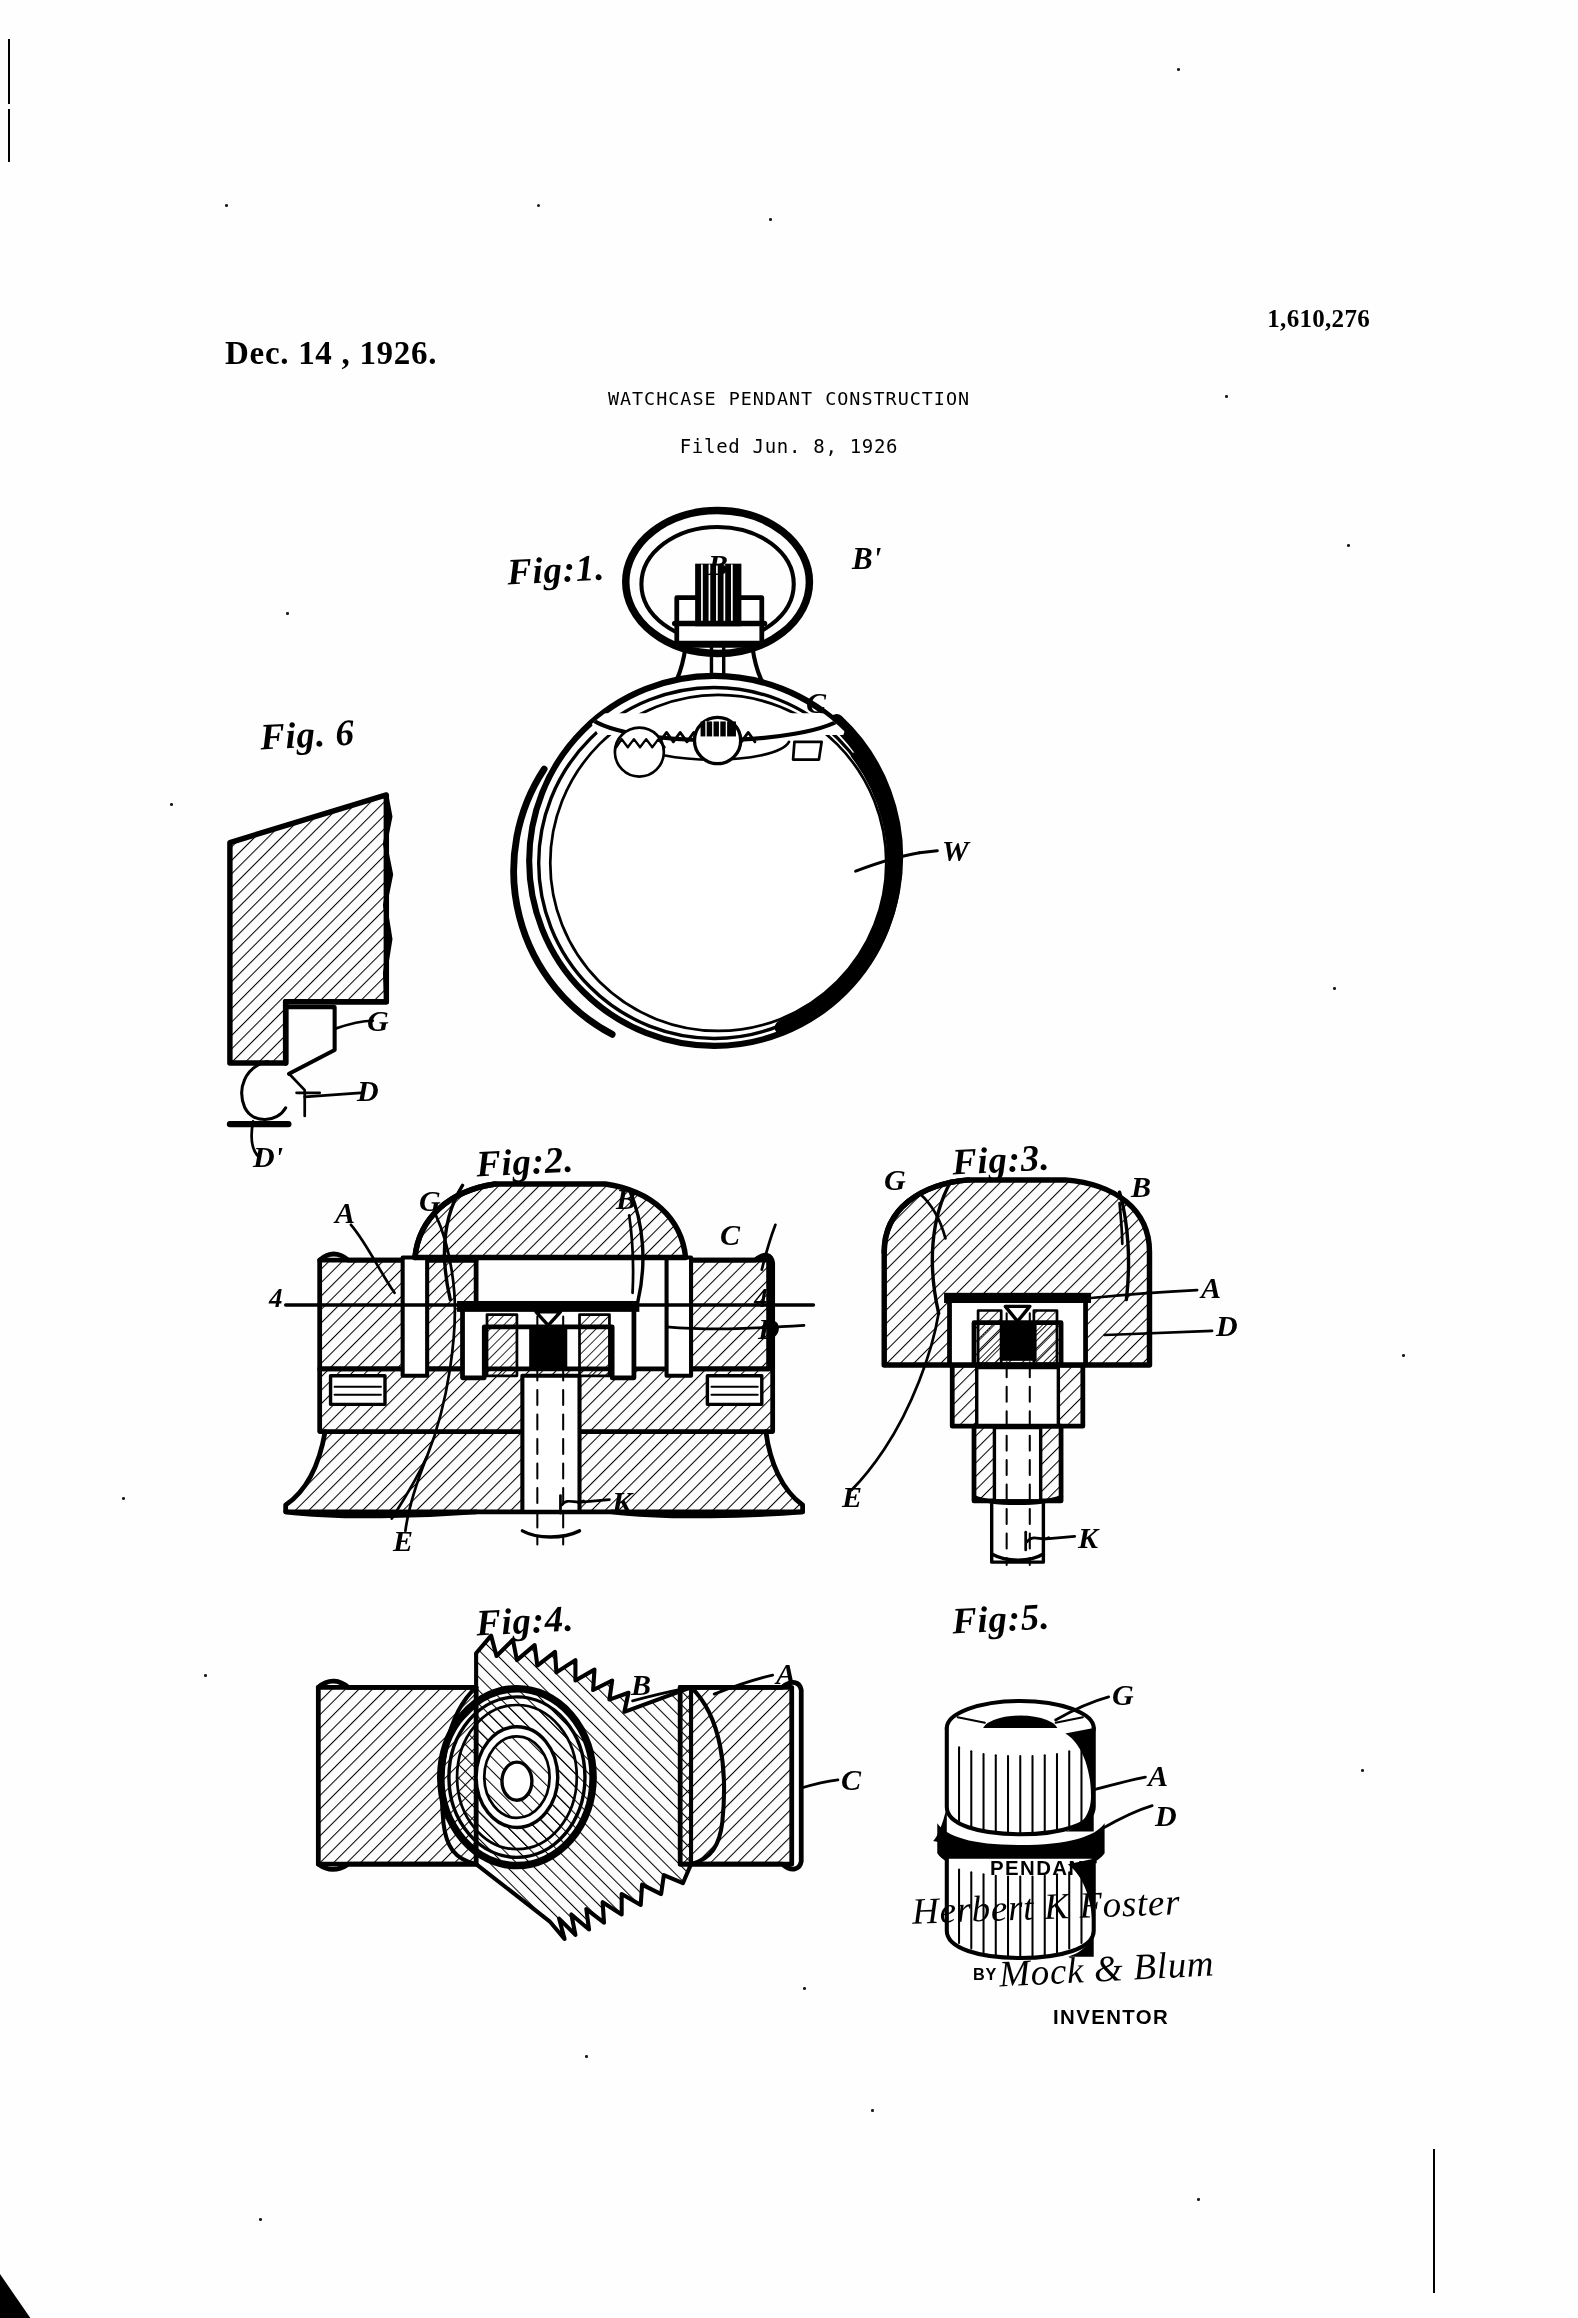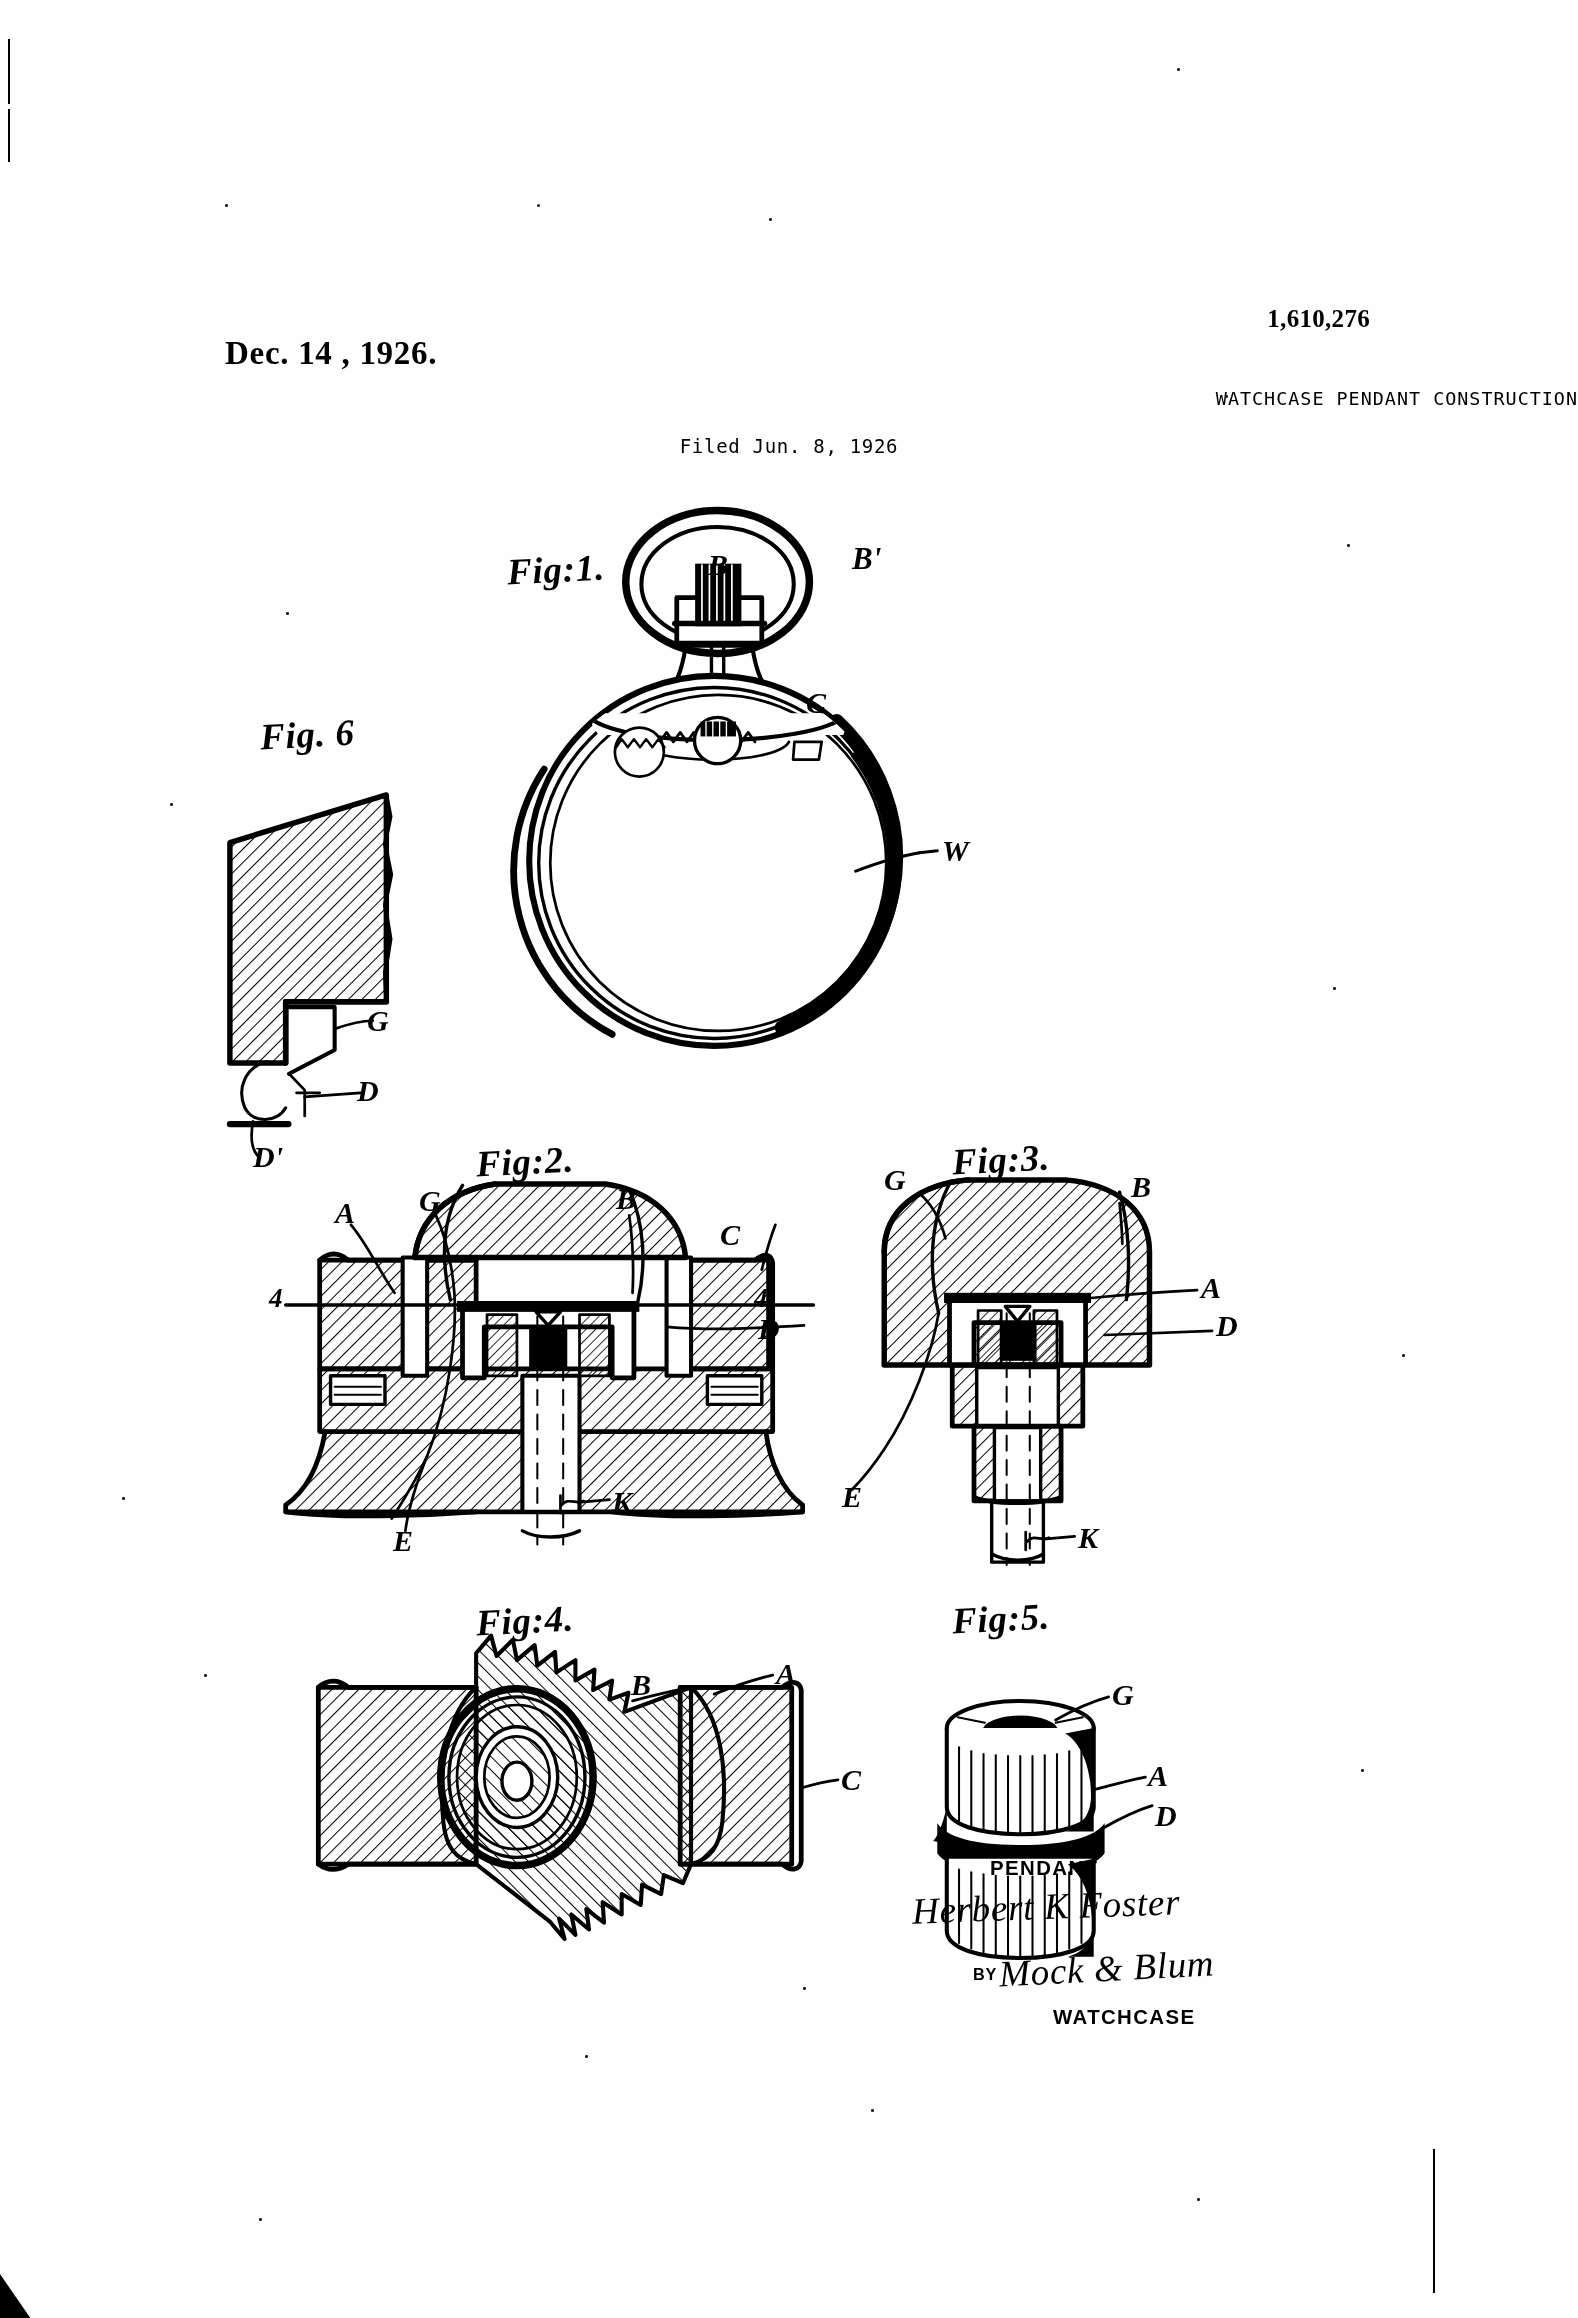--- a/index.html
+++ b/index.html
@@ -53,21 +53,21 @@
     text-align: center;
     font-family: "Liberation Sans", sans-serif;
     font-weight: bold;
     font-size: 24.5px;
     letter-spacing: 2px;
   }
   .hdr-title {
     position: absolute;
     left: 0; right: 0;
     top: 388px;
-    text-align: right;
+    text-align: center;
     font-family: "DejaVu Sans Mono", monospace;
     font-size: 18.4px;
     letter-spacing: 1px;
   }
   .hdr-filed {
     position: absolute;
     left: 0; right: 0;
     top: 435px;
     text-align: center;
     font-family: "DejaVu Sans Mono", monospace;
@@ -527,21 +527,21 @@
   <div style="position:absolute; left:912px; top:1885px; font-family:'Liberation Serif',serif;
               font-style:italic; font-size:37px; letter-spacing:0.7px; transform:rotate(-2deg);">Herbert K Foster</div>
 
   <div style="position:absolute; left:961px; top:1965px; font-family:'Liberation Sans',sans-serif;
               font-weight:bold; font-size:16.3px; letter-spacing:0.7px;margin-left:12px;">BY</div>
 
   <div style="position:absolute; left:999px; top:1947px; font-family:'Liberation Serif',serif;
               font-style:italic; font-size:37px; letter-spacing:0.7px; transform:rotate(-3deg);">Mock &amp; Blum</div>
 
   <div style="position:absolute; left:1053px; top:2006px; font-family:'Liberation Sans',sans-serif;
-              font-weight:bold; font-size:20.4px; letter-spacing:1.4px;">WATCHCASE</div>
+              font-weight:bold; font-size:20.4px; letter-spacing:1.4px;">INVENTOR</div>
 
   <div class="speck" style="left:225px;  top:204px;  width:2.7px;  height:2.7px;"></div>
   <div class="speck" style="left:1177px; top:68px;  width:2.7px;  height:2.7px;"></div>
   <div class="speck" style="left:537px;  top:204px;  width:3.4px;  height:3.4px;"></div>
   <div class="speck" style="left:769px; top:218px;  width:2.7px;  height:2.7px;"></div>
   <div class="speck" style="left:1225px; top:395px;  width:2.7px;  height:2.7px;"></div>
   <div class="speck" style="left:1347px; top:544px;  width:2.7px;  height:2.7px;"></div>
   <div class="speck" style="left:286px;  top:612px;  width:2.7px;  height:2.7px;"></div>
   <div class="speck" style="left:170px;  top:803px; width:2.7px;  height:2.7px;"></div>
   <div class="speck" style="left:1333px; top:987px; width:2.7px;  height:2.7px;"></div>

